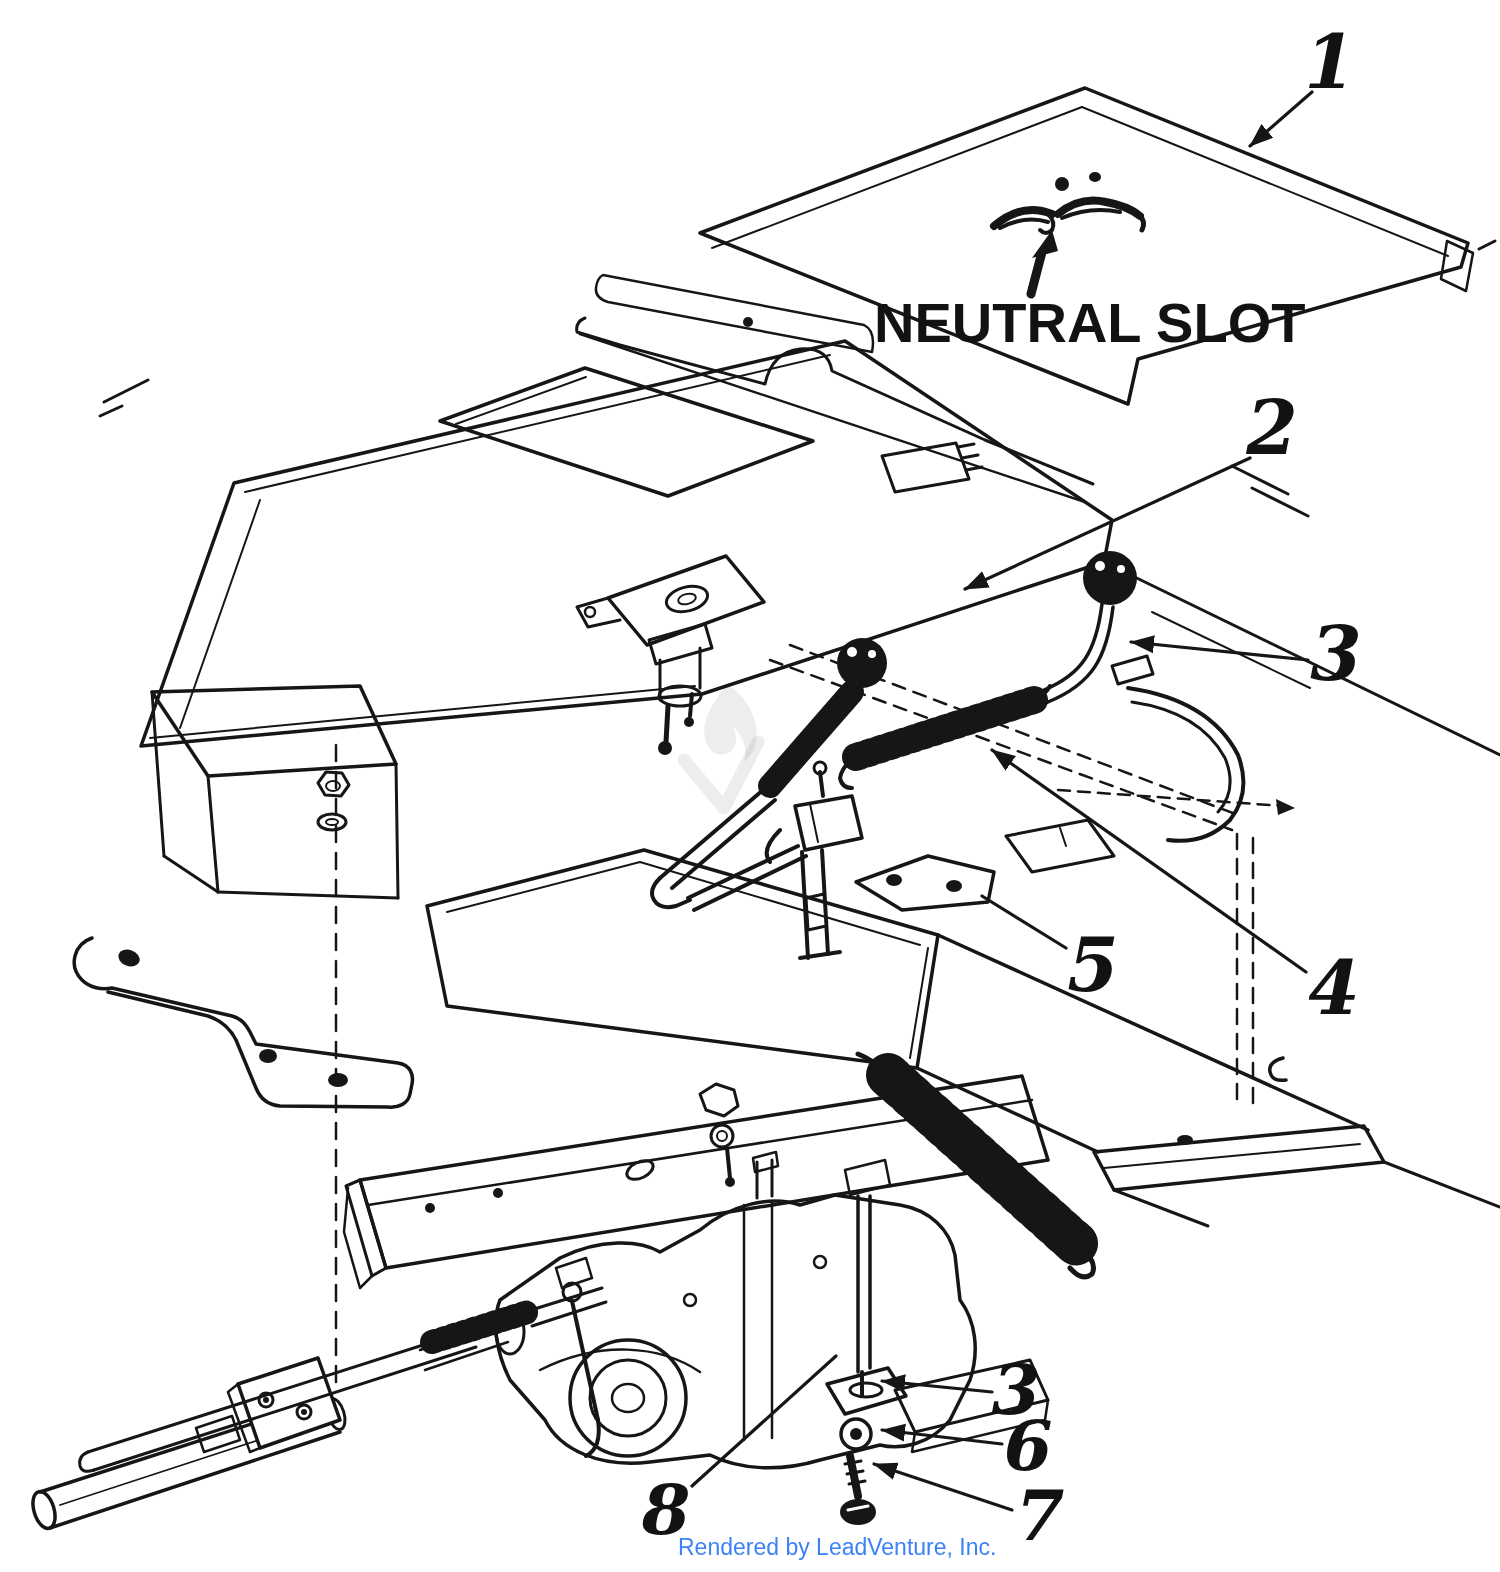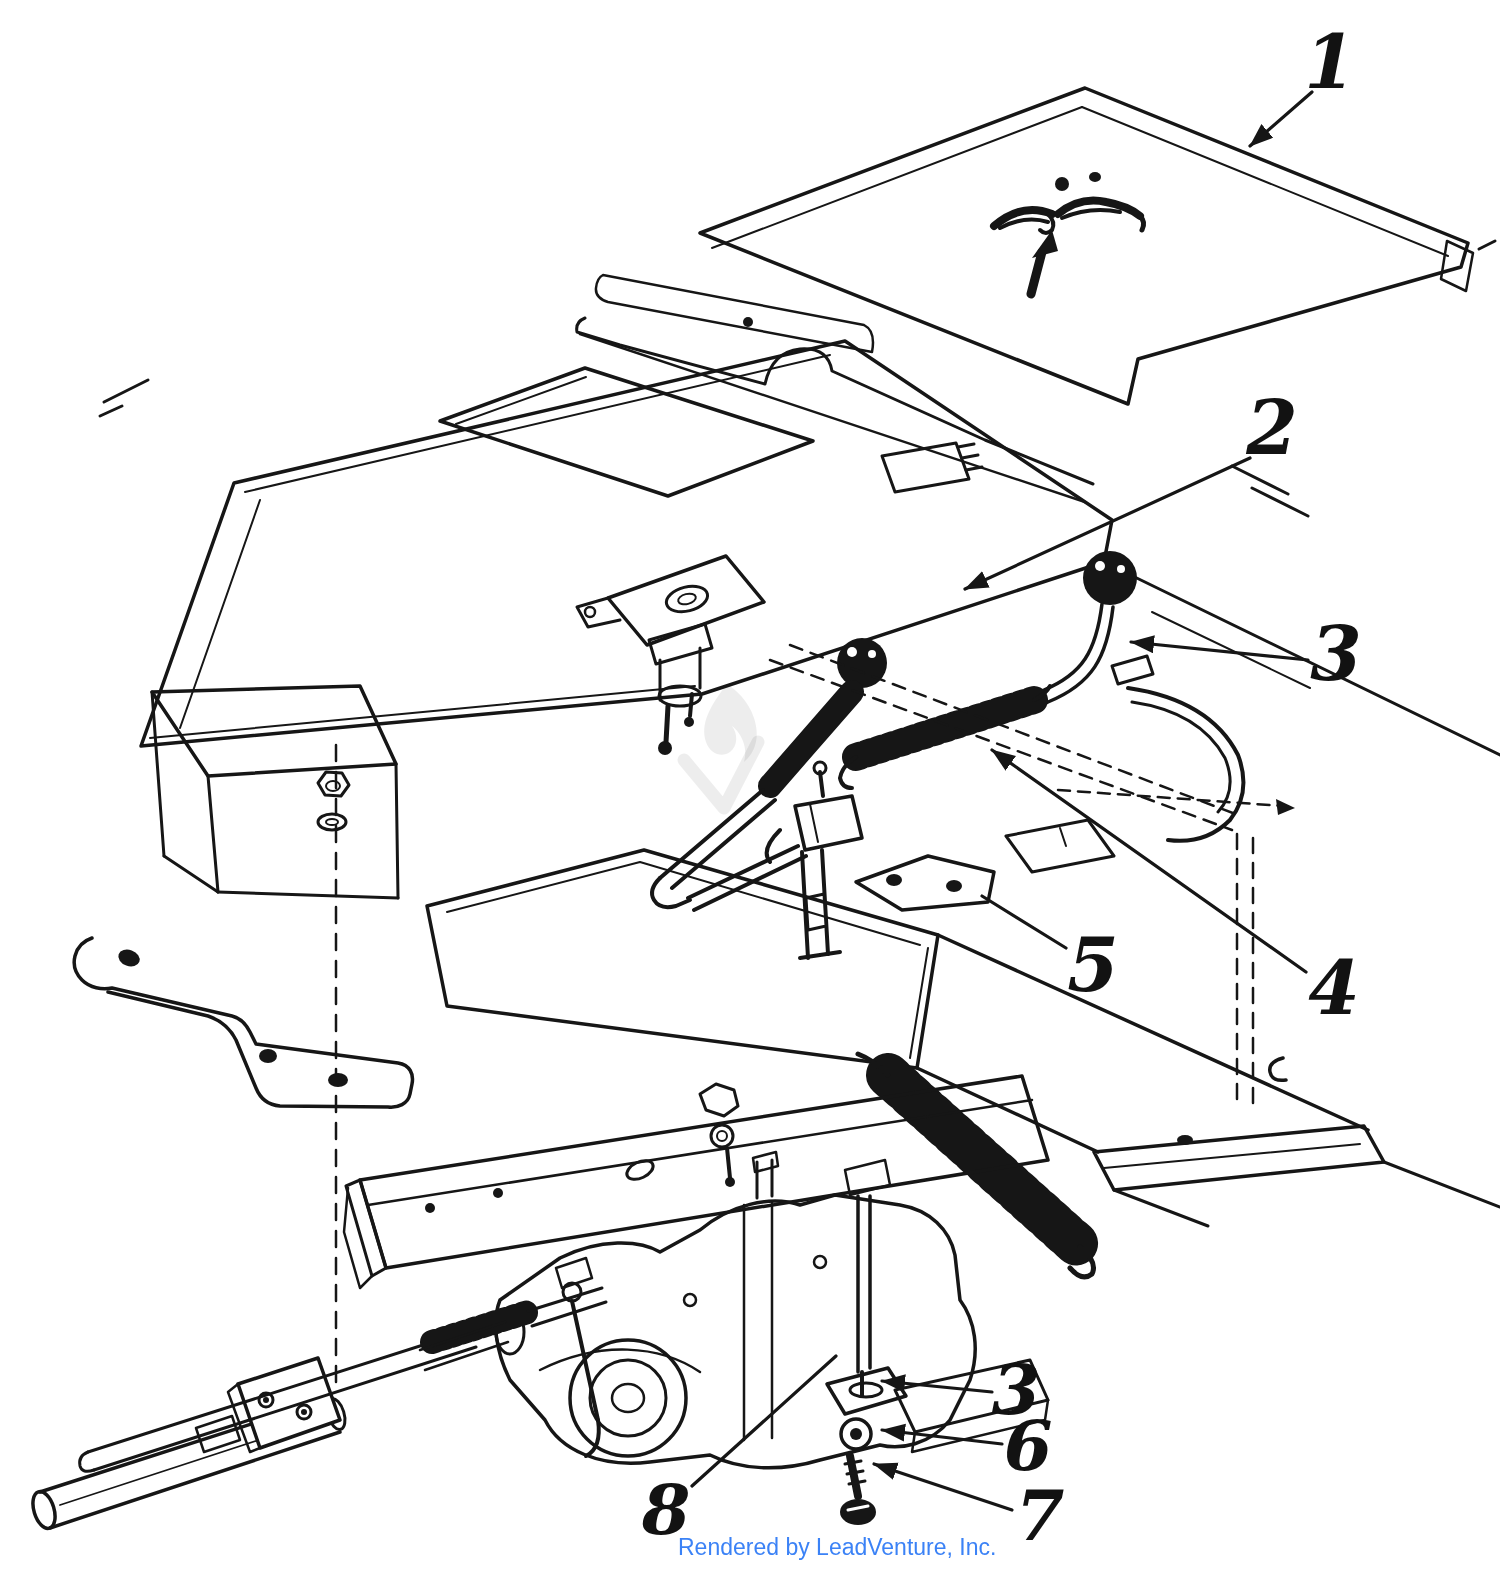--- a/index.html
+++ b/index.html
@@ -311,20 +311,21 @@
       <path d="M1308,660 L1131,642" marker-end="url(#ah)"></path>
       <path d="M1306,972 L992,750" marker-end="url(#ah)"></path>
       <path d="M1066,948 L982,896"></path>
       <path d="M992,1392 L882,1381" marker-end="url(#ah)"></path>
       <path d="M1002,1444 L882,1430" marker-end="url(#ah)"></path>
       <path d="M1012,1510 L874,1464" marker-end="url(#ah)"></path>
       <path d="M692,1486 L836,1356"></path>
     </g>
   </svg>
 
+  <div class="label-neutral">NEUTRAL SLOT</div>
 
 
   <div class="callout" style="left:1330px;top:62px;">1</div>
   <div class="callout" style="left:1272px;top:428px;">2</div>
   <div class="callout" style="left:1336px;top:654px;">3</div>
   <div class="callout" style="left:1093px;top:965px;">5</div>
   <div class="callout" style="left:1334px;top:988px;">4</div>
   <div class="callout small" style="left:1016px;top:1390px;">3</div>
   <div class="callout small" style="left:1028px;top:1446px;">6</div>
   <div class="callout small" style="left:1040px;top:1516px;">7</div>

